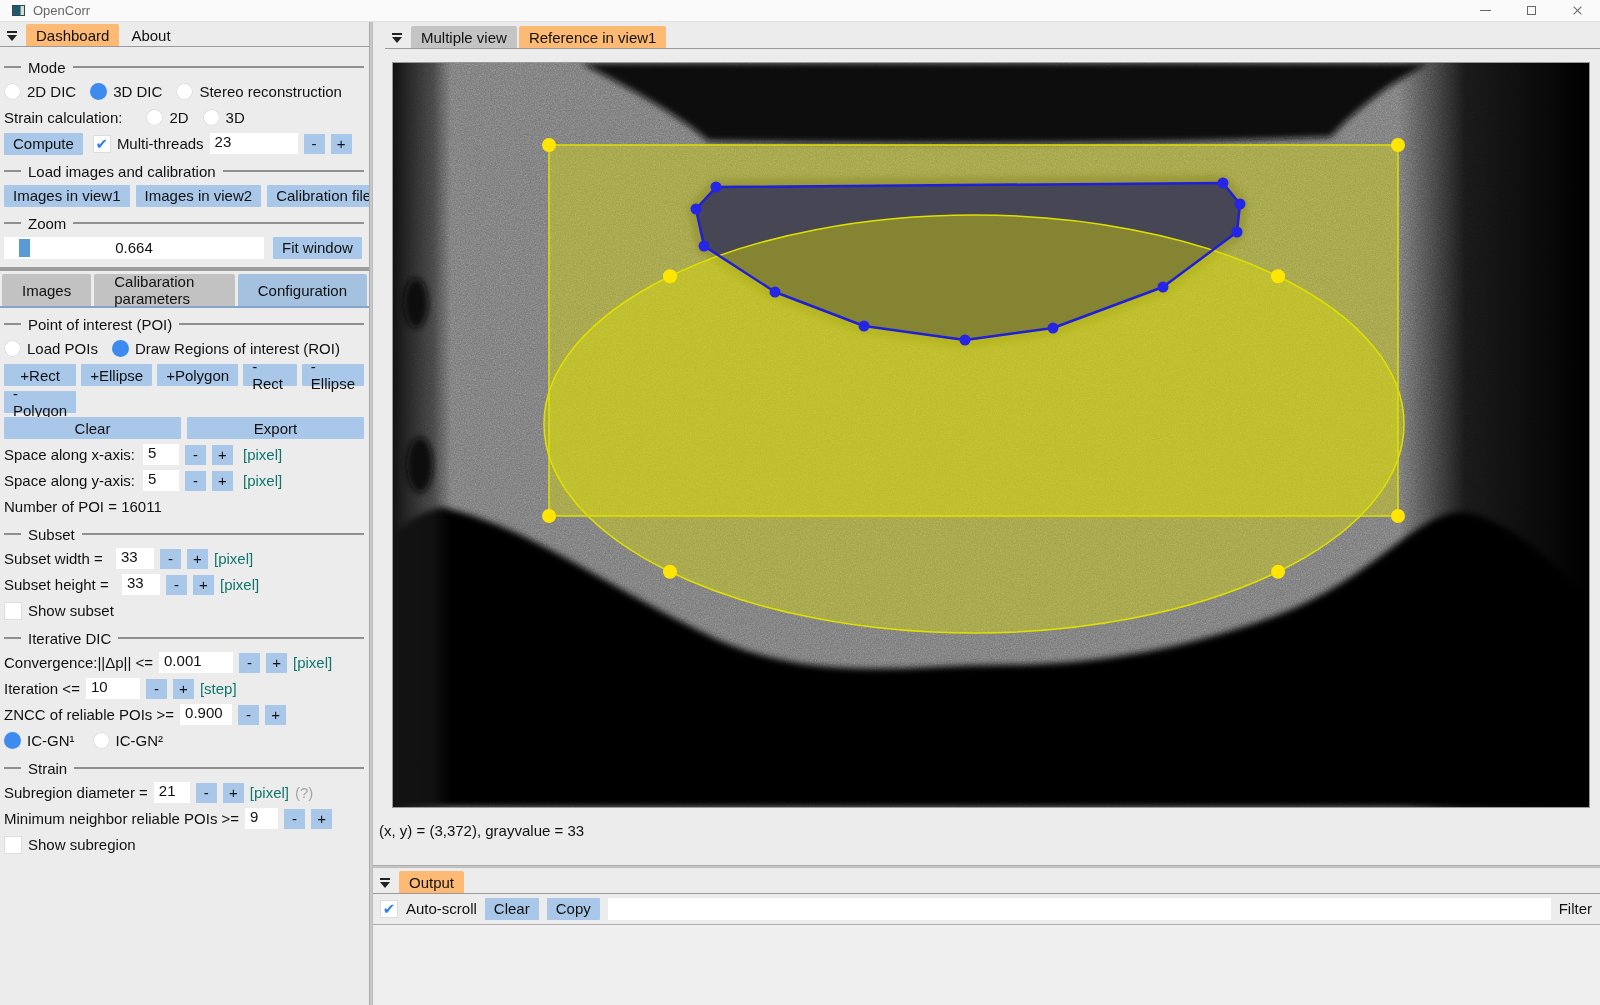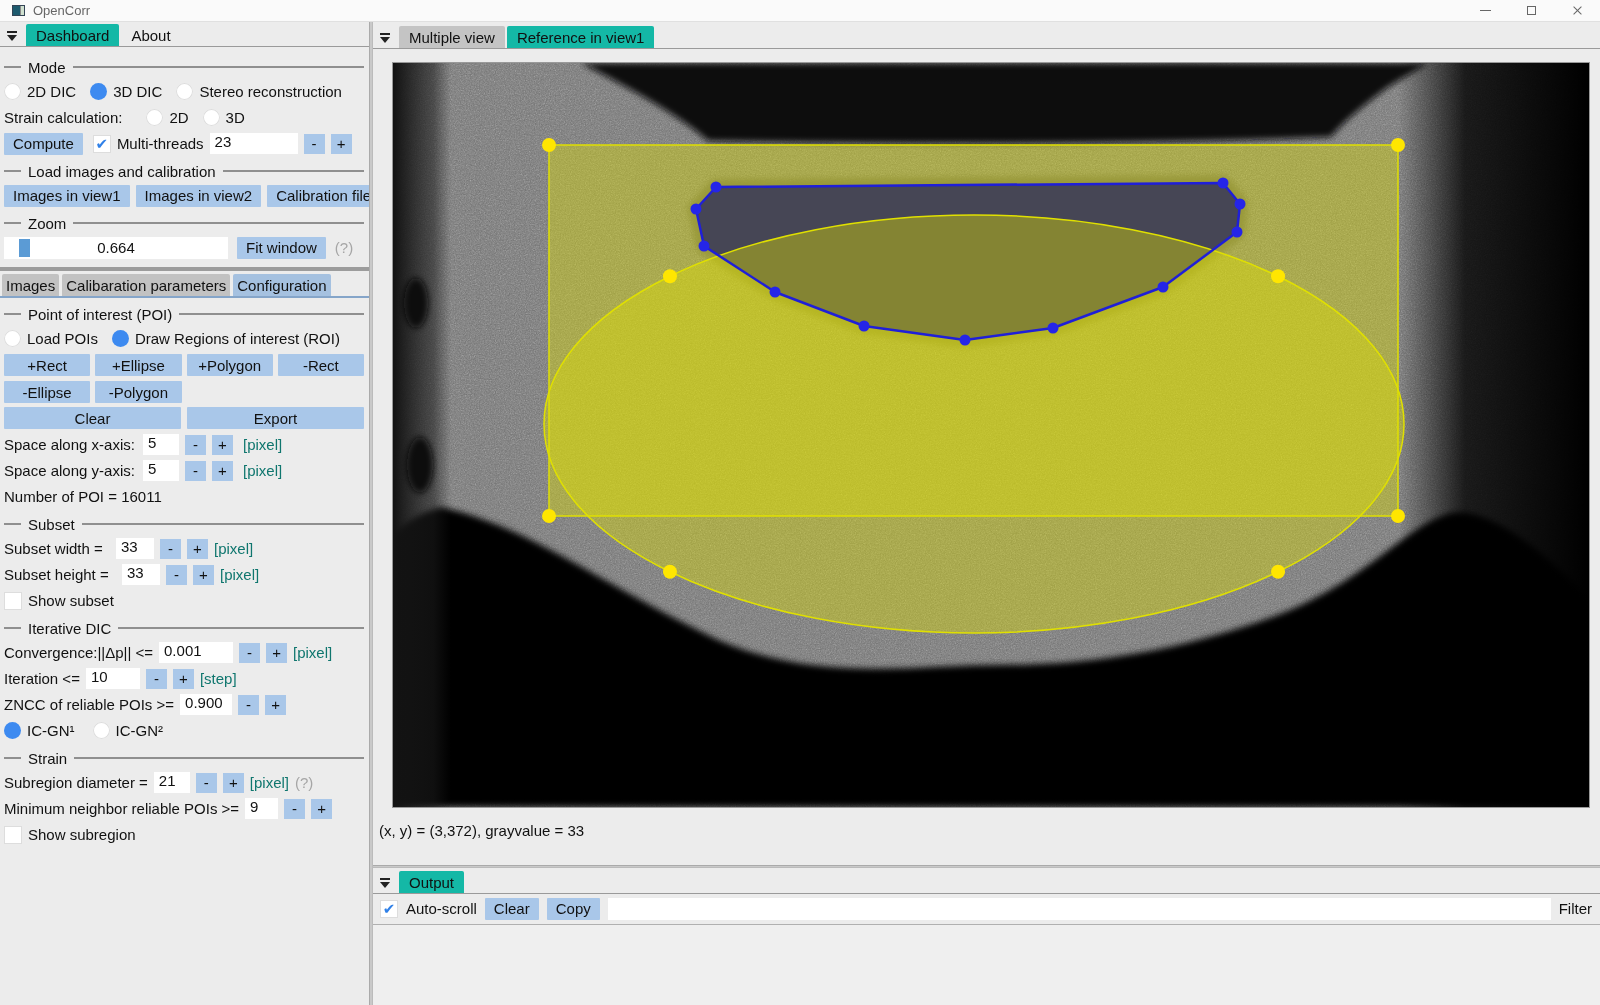--- a/index.html
+++ b/index.html
@@ -25,52 +25,52 @@
   
   .lp{position:absolute;left:0;top:22px;width:369px;bottom:0;background:#ececec;}
   .vsplit{position:absolute;left:369px;top:22px;width:4px;bottom:0;background:#c9c9c9;
           border-left:1px solid #aaa;border-right:1px solid #bbb;}
   .rp{position:absolute;left:373px;top:22px;right:0;bottom:0;background:#ececec;}
   
   .tabbar{display:flex;align-items:flex-end;height:25px;border-bottom:1px solid #9a9a9a;
           padding-left:4px;gap:2px;background:#ececec;}
   .dock-icon{margin:0 6px 4px 2px;flex:0 0 auto;}
   .tab{height:22px;display:flex;align-items:center;padding:0 10px;border-radius:2px 2px 0 0;}
-  .tab.sel{background:#14b8a6;}
+  .tab.sel{background:#fdba74;}
   
   .lp-body{padding:4px 5px 0 4px;}
   .sect{display:flex;align-items:center;gap:7px;margin:7px 0 4px;height:18px;}
   .sect .dash{width:17px;height:2px;background:#8f8f8f;}
   .sect .rule{flex:1;height:2px;background:#8f8f8f;}
   .row{display:flex;align-items:center;gap:6px;height:23px;margin:3px 0;white-space:nowrap;}
   .radio{width:17px;height:17px;border-radius:50%;background:#fff;flex:0 0 auto;box-shadow:inset 0 0 0 1px #ddd;}
   .radio.on{background:#3d8af0;box-shadow:none;}
   .cb{width:18px;height:18px;background:#fff;box-shadow:inset 0 0 0 1px #ddd;
       display:flex;align-items:center;justify-content:center;flex:0 0 auto;}
   .cb.on::before{content:"\2714";color:#2f80e8;font-size:15px;font-weight:bold;}
   .btn{background:#a9c7e9;height:22px;display:inline-flex;align-items:center;justify-content:center;
        padding:0 9px;border-radius:1px;}
   .spin{width:21px;height:20px;background:#a9c7e9;display:inline-flex;align-items:center;
         justify-content:center;font-size:15px;flex:0 0 auto;}
   .inp{background:#fff;height:21px;border:none;padding:0 5px;font-size:15px;
        font-family:inherit;color:#111;}
   .unit{color:#0f766e;}
   .help{color:#a6a6a6;}
-  .slider{position:relative;width:224px;height:22px;background:#fff;flex:0 0 auto;}
+  .slider{position:relative;width:260px;height:22px;background:#fff;flex:0 0 auto;}
   .slider .handle{position:absolute;left:15px;top:2px;width:11px;height:18px;background:#5b9bd5;}
   .slider .val{position:absolute;left:0;right:0;top:0;bottom:0;display:flex;
                align-items:center;justify-content:center;}
   .thick{height:4px;background:#9c9c9c;margin:8px -5px 0 -4px;}
   .midtabs{display:flex;gap:3px;margin:0 -5px 0 -4px;padding:3px 2px 0;border-bottom:2px solid #85a5c9;}
-  .mtab{height:22px;display:flex;align-items:center;padding:0 4px;background:#c2c2c2;border-radius:2px 2px 0 0;}
+  .mtab{height:32px;display:flex;align-items:center;padding:0 20px;background:#c2c2c2;border-radius:2px 2px 0 0;}
   .mtab.sel{background:#a5c1e0;}
-  .grid3{display:grid;grid-template-columns:1fr 1fr 1fr 1fr;gap:5px;margin:4px 0;}
+  .grid3{display:grid;grid-template-columns:1fr 1fr 1fr 1fr 1fr;gap:5px;margin:4px 0;}
   .grid2{display:grid;grid-template-columns:1fr 1fr;gap:6px;margin:4px 0;}
   
-  .rp-tabbar{position:absolute;top:2px;left:0;right:0;}
+  .rp-tabbar{position:absolute;top:2px;left:12px;right:0;}
   .canvas-frame{position:absolute;top:40px;left:19px;width:1198px;height:746px;
                 border:1px solid #999;background:#777;}
   .status{position:absolute;top:798px;left:6px;height:20px;display:flex;align-items:center;}
   .hsplit{position:absolute;top:843px;left:0;right:0;height:3px;background:#c9c9c9;
           border-top:1px solid #aaa;border-bottom:1px solid #bbb;}
   .out-tabbar{position:absolute;top:847px;left:0;right:0;}
   .out-toolbar{position:absolute;top:875px;left:7px;right:8px;height:23px;
                display:flex;align-items:center;gap:8px;}
   .out-toolbar .filter-inp{flex:1;height:22px;}
   .out-sep{position:absolute;top:902px;left:0;right:0;height:1px;background:#b0b0b0;}

